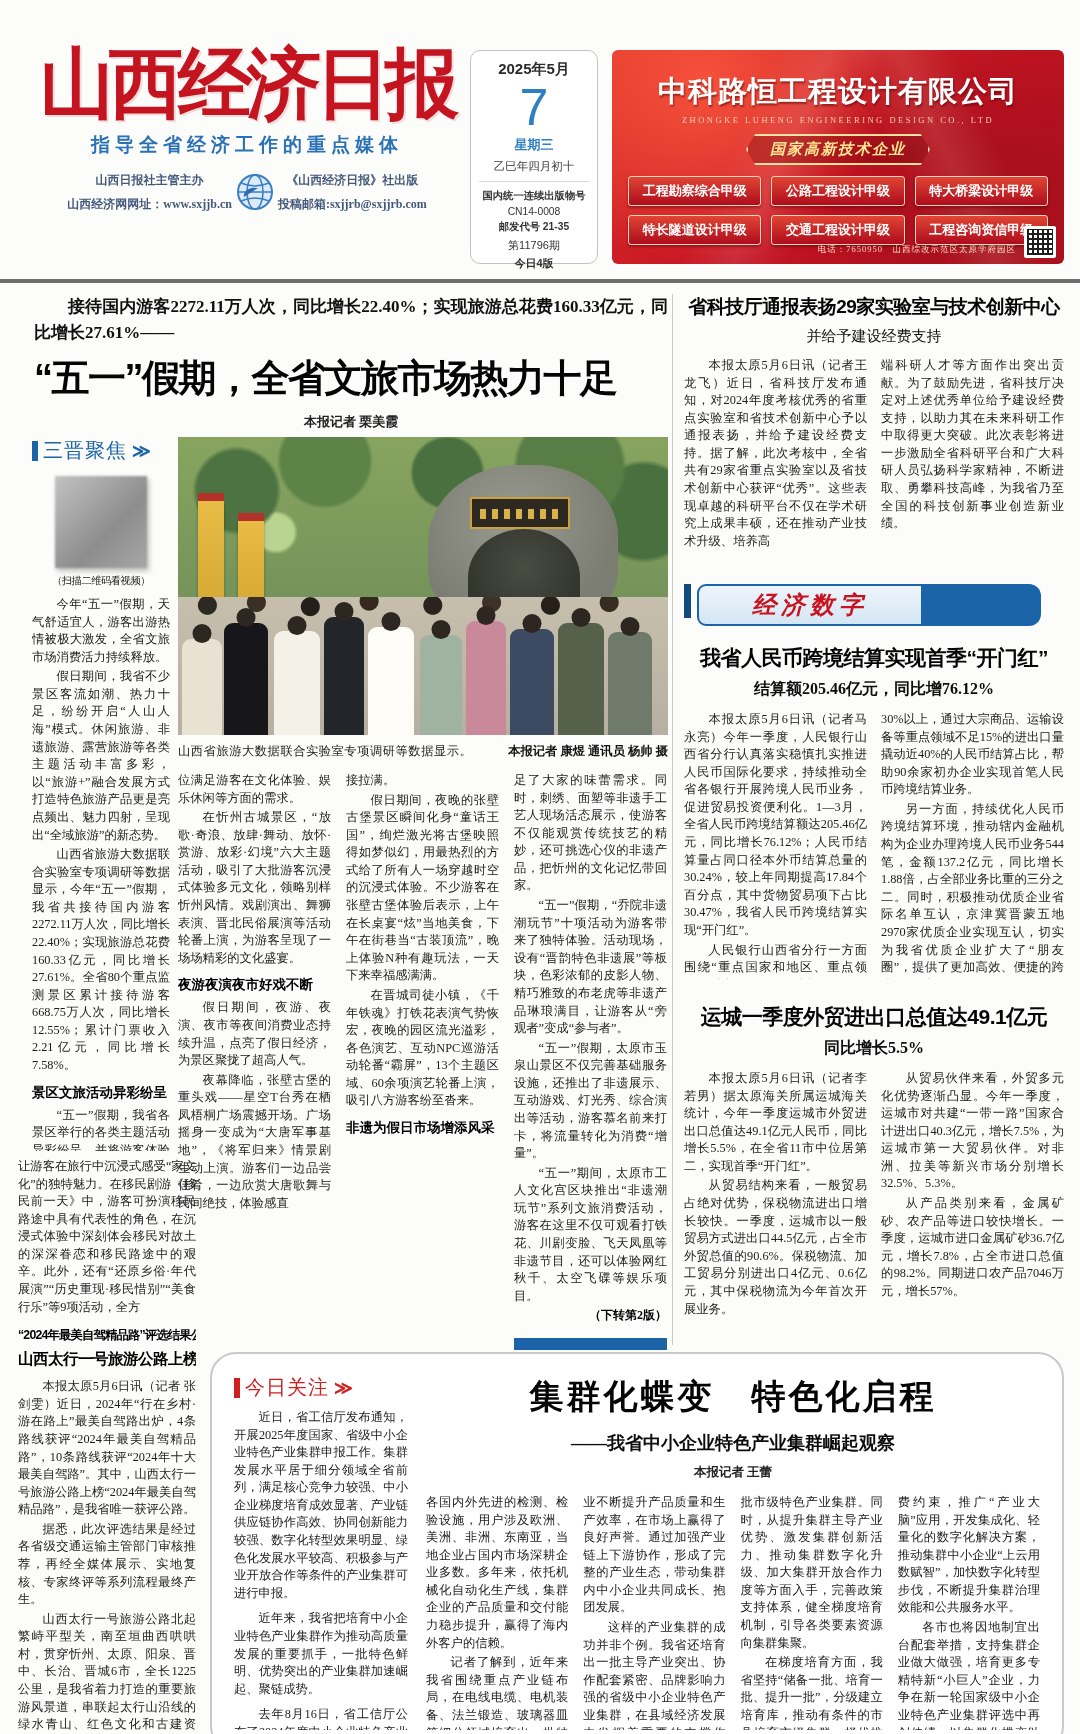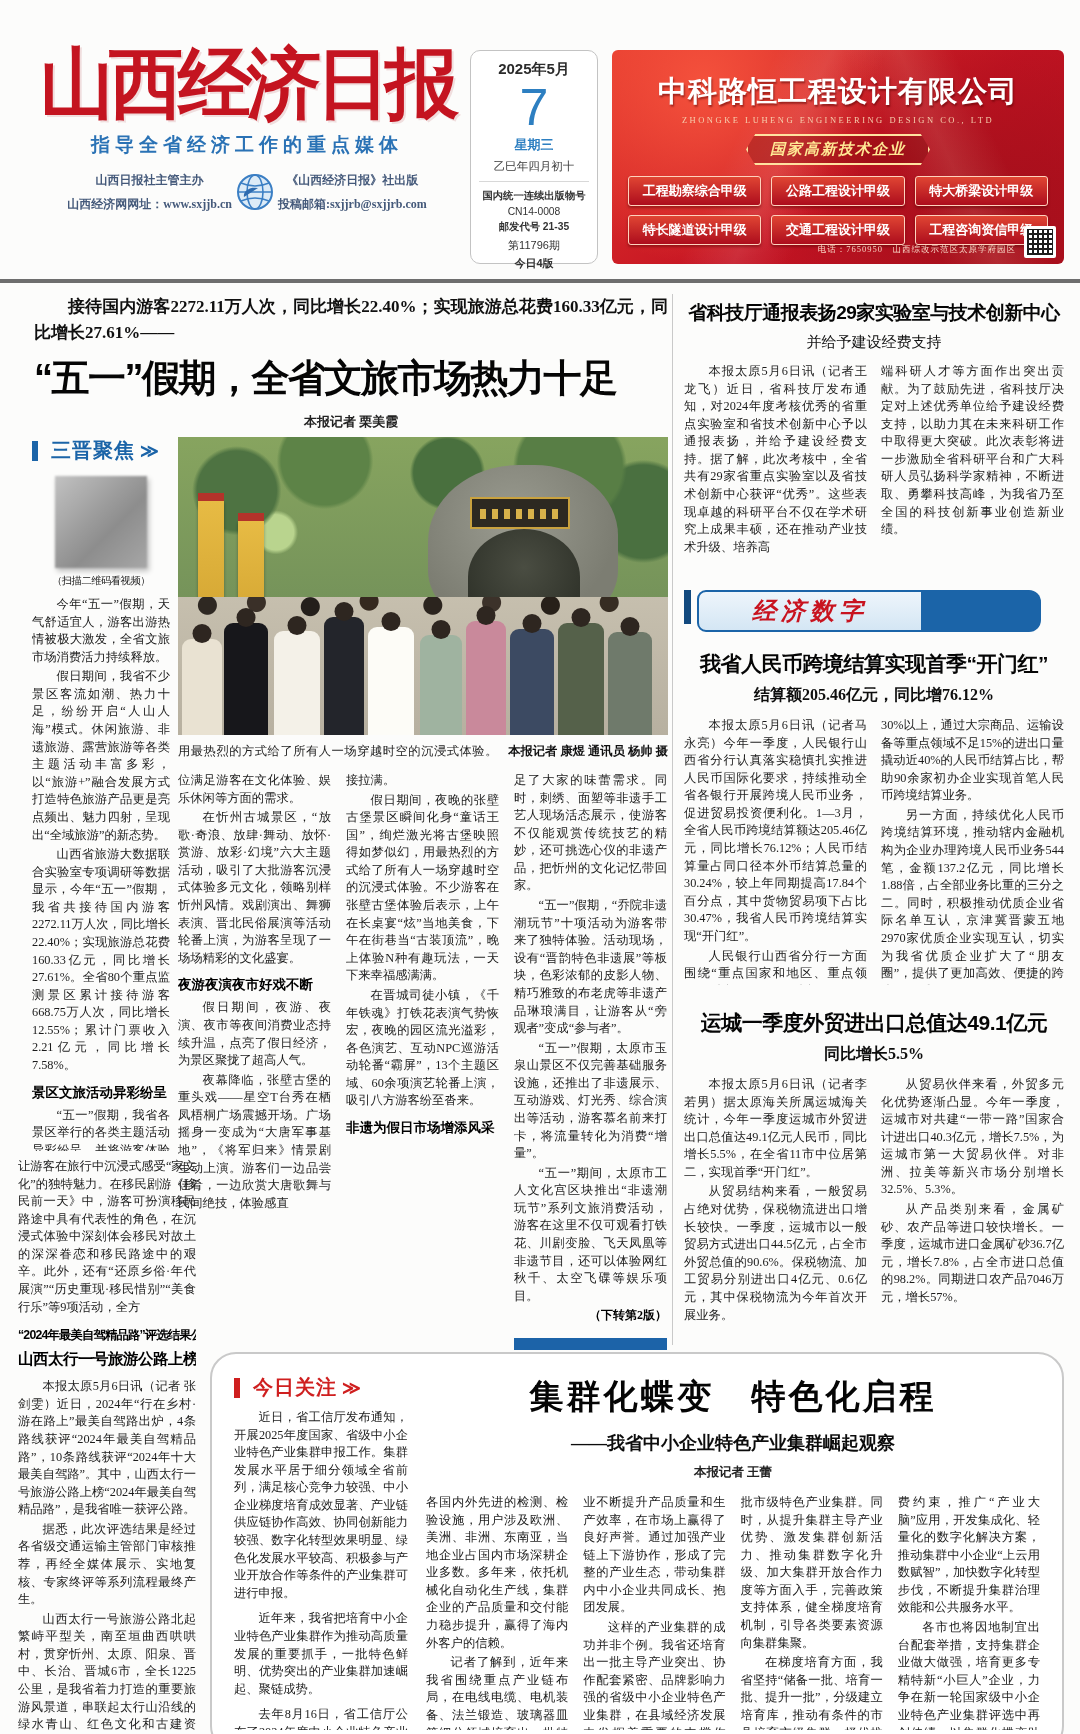--- a/index.html
+++ b/index.html
@@ -41,21 +41,21 @@
   
   .lead{left:34px;top:294px;width:634px;}
   .kicker{font-size:17px;font-weight:bold;line-height:1.5;color:#101010;text-indent:2em;text-align:justify;}
   .headline{margin-top:8px;font-size:38px;font-weight:900;letter-spacing:-1.5px;color:#050505;font-family:"Liberation Sans","DejaVu Sans",sans-serif;white-space:nowrap;}
   .byline{margin-top:9px;text-align:center;font-size:13px;font-weight:bold;color:#222;}
   .vrule{left:672px;top:294px;width:1px;height:1051px;background:#c9c9c9;}
   
   .rail{left:32px;top:437px;width:138px;height:714px;overflow:hidden;}
   .sectag{display:flex;align-items:center;gap:5px;font-family:"Liberation Sans",sans-serif;}
   .sectag .bar{width:6px;height:20px;}
-  .sectag .lbl{font-size:20px;font-weight:700;letter-spacing:1px;margin-left:8px;}
+  .sectag .lbl{font-size:20px;font-weight:400;letter-spacing:1px;}
   .sectag .chev{font-size:18px;font-weight:900;}
   .blue .bar{background:#1b64a8;} .blue .lbl,.blue .chev{color:#1b64a8;}
   .red .bar{background:#cf1f1f;} .red .lbl,.red .chev{color:#cf1f1f;}
   .qrbox{width:92px;height:92px;margin:12px auto 0;background:linear-gradient(135deg,#c2c2c2,#8d8d8d 60%,#a7a7a7);box-shadow:2px 3px 5px rgba(0,0,0,.25);filter:blur(1px);}
   .qrcap{text-align:center;font-size:10.3px;color:#222;margin:6px 0 8px;letter-spacing:-.5px;}
   
   .storymain{left:178px;top:437px;width:490px;}
   .photo{position:relative;width:490px;height:298px;overflow:hidden;background:linear-gradient(180deg,#87a45f 0%,#75935a 55%,#b9b29b 70%,#cfc8b5 100%);}
   .ph-fol{position:absolute;inset:0;background:radial-gradient(circle at 12% 18%,#4e7342 0 8%,transparent 9%),radial-gradient(circle at 30% 8%,#5d8347 0 10%,transparent 11%),radial-gradient(circle at 55% 12%,#49703e 0 9%,transparent 10%),radial-gradient(circle at 80% 10%,#587e45 0 11%,transparent 12%),radial-gradient(circle at 95% 25%,#4a7040 0 9%,transparent 10%),radial-gradient(circle at 20% 32%,#b9d48e 0 4%,transparent 5%),radial-gradient(circle at 70% 22%,#a9c47f 0 5%,transparent 6%);}
   .ph-rock{position:absolute;left:250px;top:28px;width:190px;height:160px;background:radial-gradient(circle at 45% 35%,#9a9b90,#7c7d72 70%);border-radius:48% 44% 34% 34%;}
@@ -69,21 +69,21 @@
   .pp{position:absolute;bottom:0;border-radius:9px 9px 0 0;}
   .pp::before{content:"";position:absolute;top:-15px;left:50%;transform:translateX(-50%);width:19px;height:19px;border-radius:50%;background:#2e2620;}
   .caprow{display:flex;align-items:baseline;margin-top:8px;font-size:12.3px;}
   .cap{flex:1;color:#1d1d1d;letter-spacing:.5px;}
   .credit{font-weight:bold;color:#111;margin-left:10px;white-space:nowrap;}
   .cols{display:flex;gap:15px;margin-top:12px;}
   .scol{width:153px;height:578px;overflow:hidden;}
   .jump{text-align:right;font-weight:bold;font-size:12px;margin-top:2px;}
   .related{margin-top:14px;background:#1c63a8;color:#fff;text-align:center;font-size:20px;font-weight:900;letter-spacing:2px;padding:11px 0;font-family:"Liberation Sans",sans-serif;}
   
-  .rrail{left:684px;top:300px;width:380px;height:1051px;overflow:hidden;}
+  .rrail{left:684px;top:294px;width:380px;height:1051px;overflow:hidden;}
   .ah1{font-size:19px;font-weight:900;text-align:center;color:#050505;font-family:"Liberation Sans",sans-serif;white-space:nowrap;letter-spacing:-.5px;}
   .ah2{font-size:15px;text-align:center;margin-top:7px;color:#111;}
   .twocol{display:flex;gap:14px;margin-top:11px;}
   .twocol>div{flex:1;overflow:hidden;}
   .h210{height:210px;} .h268{height:268px;} .h262{height:262px;}
   .econbadge{display:flex;align-items:flex-start;margin:17px 0 0;height:44px;}
   .eb-bar{width:7px;height:34px;background:#12497e;}
   .eb-panel{margin-left:6px;width:226px;height:42px;background:linear-gradient(#eef5fb,#d4e6f4);border:2px solid #1b64a8;border-radius:9px 0 0 9px;display:flex;align-items:center;justify-content:center;}
   .eb-text{color:#c8131f;font-weight:900;font-style:italic;font-size:24px;letter-spacing:5px;font-family:"Liberation Serif",serif;}
   .eb-tail{width:118px;height:42px;background:#1b64a8;border-radius:0 12px 12px 0;}
@@ -209,21 +209,21 @@
         <div class="pp" style="left:146px;width:40px;height:118px;background:#23252b;"></div>
         <div class="pp" style="left:190px;width:46px;height:108px;background:#fdfcf7;"></div>
         <div class="pp" style="left:242px;width:42px;height:100px;background:#9fb3a0;"></div>
         <div class="pp" style="left:288px;width:40px;height:114px;background:#c9899b;"></div>
         <div class="pp" style="left:332px;width:44px;height:106px;background:#3c4a62;"></div>
         <div class="pp" style="left:380px;width:46px;height:112px;background:#55614a;"></div>
         <div class="pp" style="left:430px;width:44px;height:103px;background:#6f7a6b;"></div>
       </div>
     </div>
     <div class="caprow">
-      <div class="cap">用最热烈的方式给了所有人一场穿越时空的沉浸式体验。</div>
+      <div class="cap">山西省旅游大数据联合实验室专项调研等数据显示。</div>
       <div class="credit">本报记者 康煜 通讯员 杨帅 摄</div>
     </div>
     <div class="cols">
       <div class="scol">
         <p class="bt ni">位满足游客在文化体验、娱乐休闲等方面的需求。</p>
         <p class="bt">在忻州古城景区，“放歌·奇浪、放肆·舞动、放怀·赏游、放彩·幻境”六大主题活动，吸引了大批游客沉浸式体验多元文化，领略别样忻州风情。戏剧演出、舞狮表演、晋北民俗展演等活动轮番上演，为游客呈现了一场场精彩的文化盛宴。</p>
         <div class="sh">夜游夜演夜市好戏不断</div>
         <p class="bt">假日期间，夜游、夜演、夜市等夜间消费业态持续升温，点亮了假日经济，为景区聚拢了超高人气。</p>
         <p class="bt">夜幕降临，张壁古堡的重头戏——星空T台秀在栖凤梧桐广场震撼开场。广场摇身一变成为“大唐军事基地”，《将军归来》情景剧生动上演。游客们一边品尝佳肴，一边欣赏大唐歌舞与民间绝技，体验感直</p>
       </div>

